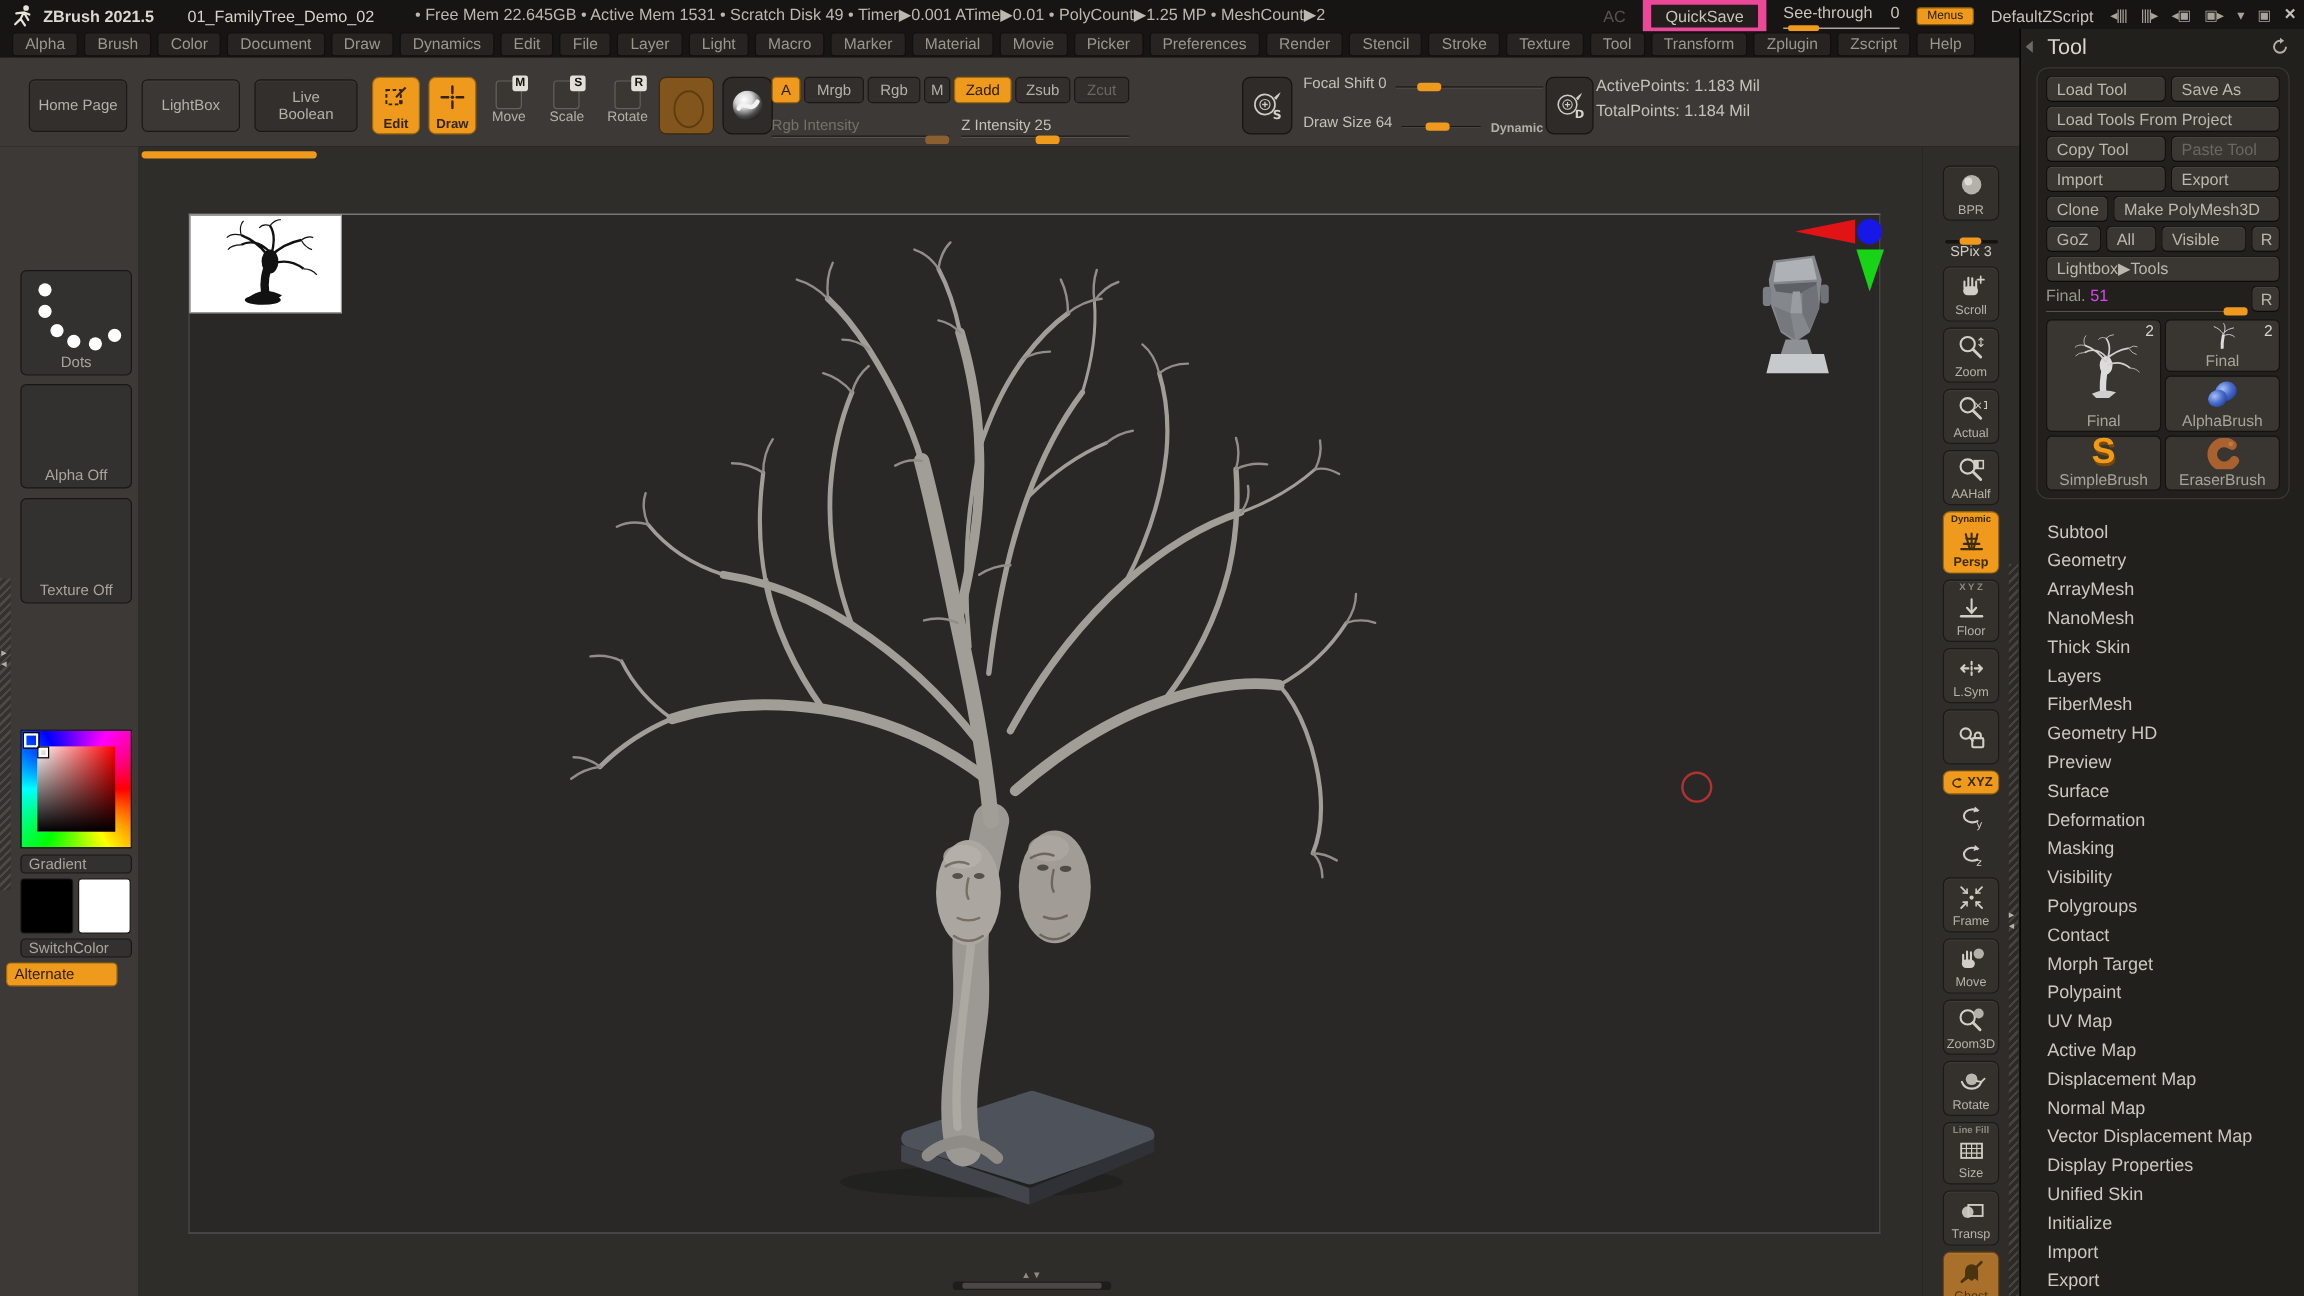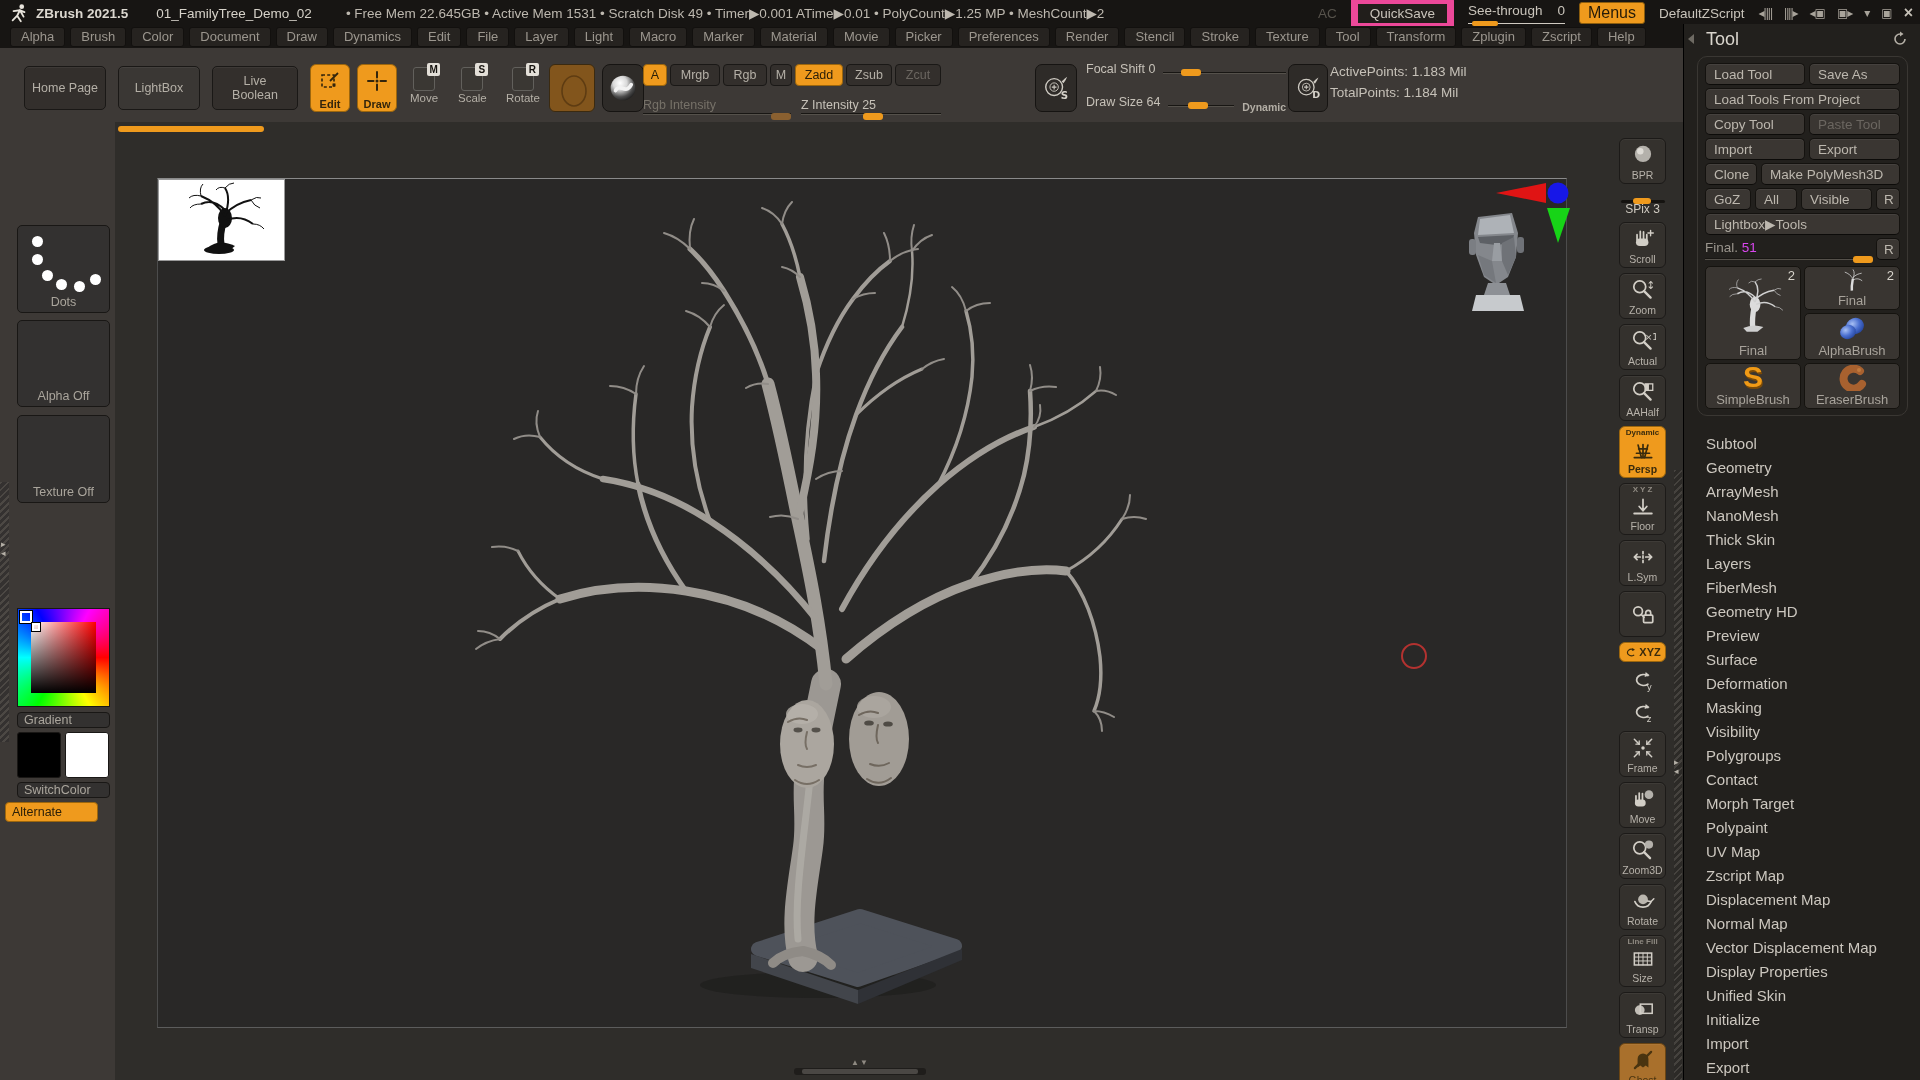--- a/index.html
+++ b/index.html
@@ -17,21 +17,21 @@
   .tb-stats{color:#bdb8af;white-space:nowrap;flex:1;overflow:hidden;}
   .tb-right{display:flex;align-items:center;gap:14px;margin-right:8px;white-space:nowrap;}
   .tb-ac{color:#57534c;}
   .tb-quicksave{background:#211e1b;border:7px solid #ec4899;border-radius:4px;color:#c9c4bb;
                 font-size:13.5px;padding:2px 12px;}
   .tb-seethrough{position:relative;padding-bottom:6px;}
   .tb-seethrough .st-line{position:absolute;left:0;bottom:0;width:100%;height:1px;background:#cfcac1;}
   .tb-seethrough .st-handle{position:absolute;left:4px;bottom:-2px;width:26px;height:5px;
                 background:#ef9a1d;border-radius:2px;}
   .tb-menus{background:#ef9a1d;border:1px solid #8a5c0e;border-radius:3px;color:#241b09;
-            font-size:16px;padding:1px 8px;}
+            font-size:10px;padding:1px 8px;}
   .tb-zscript{color:#c9c4bb;}
   .winglyphs{display:flex;align-items:center;gap:12px;color:#a8a39a;font-size:12px;}
   .winglyphs span{letter-spacing:-1px;}
   .win-close{font-size:16px;font-weight:bold;color:#c5c0b7;}
 
   
   .menubar{position:absolute;left:0;top:26px;width:1683px;height:22px;background:#171513;
            display:flex;align-items:center;padding-left:10px;gap:5px;}
   .menu-item{background:#262320;border:1px solid #12100e;border-radius:3px;color:#9b968e;
              font-size:13px;height:20px;line-height:18px;padding:0 10px;font-family:inherit;}
@@ -1020,21 +1020,21 @@
         <div class="tp-section">Polygroups</div>
 
         <div class="tp-section">Contact</div>
 
         <div class="tp-section">Morph Target</div>
 
         <div class="tp-section">Polypaint</div>
 
         <div class="tp-section">UV Map</div>
 
-        <div class="tp-section">Zscript Map</div>
+        <div class="tp-section">Active Map</div>
 
         <div class="tp-section">Displacement Map</div>
 
         <div class="tp-section">Normal Map</div>
 
         <div class="tp-section">Vector Displacement Map</div>
 
         <div class="tp-section">Display Properties</div>
 
         <div class="tp-section">Unified Skin</div>

